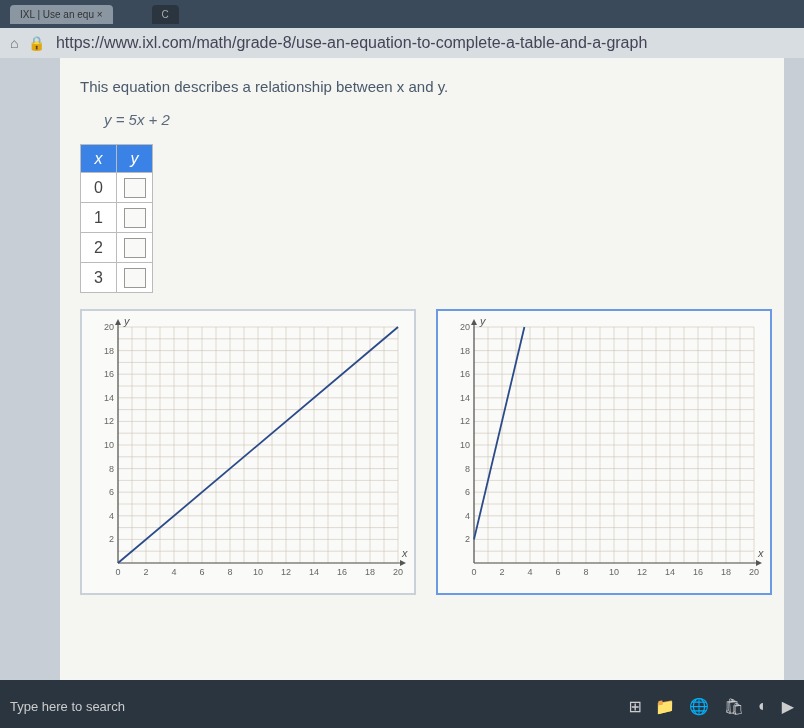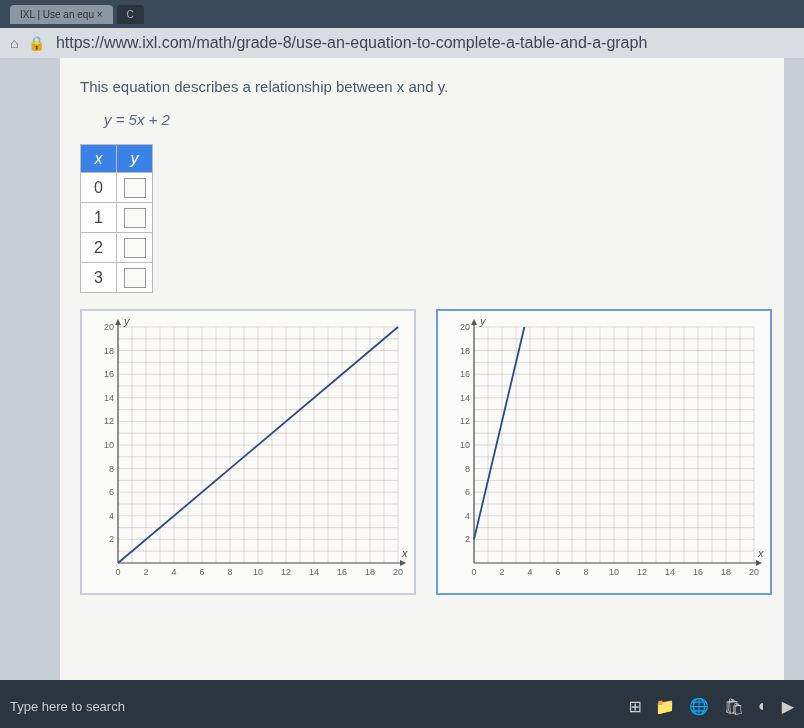--- a/index.html
+++ b/index.html
@@ -9,20 +9,21 @@
   width: 804px;
   height: 728px;
   overflow: hidden;
 }
 .browser-chrome {
   background: #3a4a5a;
   height: 28px;
   display: flex;
   align-items: center;
   padding: 0 10px;
+  gap: 35px;
 }
 .tab {
   background: #8a96a2;
   color: #333;
   font-size: 10px;
   padding: 4px 10px;
   border-radius: 4px 4px 0 0;
   margin-right: 4px;
 }
 .tab.dark { background: #2a3540; color: #aaa; }

